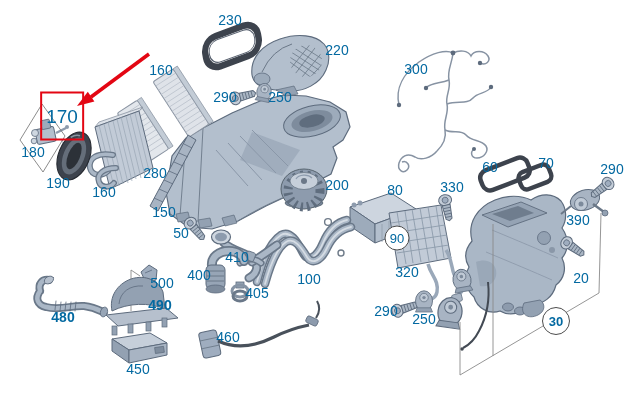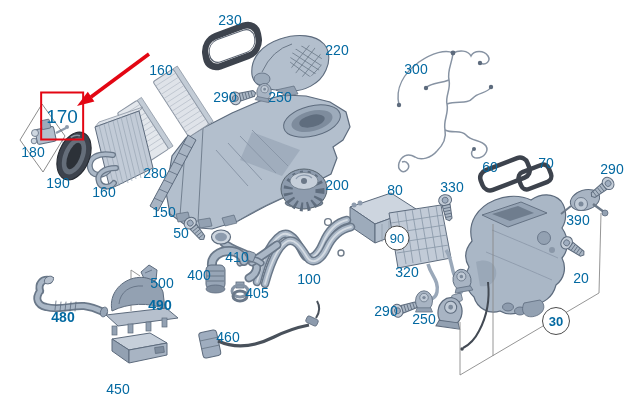--- a/index.html
+++ b/index.html
@@ -321,21 +321,21 @@
       <div class="label plain" style="left: 407px; top: 272px;">320</div>
       <div class="label circled" style="left: 356px; top: 238px; width: 23px; height: 23px; margin-left: 41px;">90</div>
       <div class="label plain" style="left: 309px; top: 279px;">100</div>
       <div class="label plain" style="left: 181px; top: 233px;">50</div>
       <div class="label plain" style="left: 237px; top: 257px;">410</div>
       <div class="label plain" style="left: 199px; top: 275px;">400</div>
       <div class="label plain" style="left: 257px; top: 293px;">405</div>
       <div class="label plain" style="left: 63px; top: 317px; font-weight: bold;">480</div>
       <div class="label plain" style="left: 162px; top: 283px;">500</div>
       <div class="label plain" style="left: 160px; top: 305px; font-weight: bold;">490</div>
-      <div class="label plain" style="left: 118px; top: 369px; margin-top: 20px;">450</div>
+      <div class="label plain" style="left: 138px; top: 369px;">450</div>
       <div class="label plain" style="left: 228px; top: 337px;">460</div>
       <div class="label plain" style="left: 578px; top: 220px;">390</div>
       <div class="label plain" style="left: 581px; top: 278px;">20</div>
       <div class="label plain" style="left: 386px; top: 311px;">290</div>
       <div class="label plain" style="left: 424px; top: 319px;">250</div>
       <div class="label circled" style="left: 556px; top: 321px; width: 26px; height: 26px; font-weight: bold;">30</div>
     </div>
 </div>
 
 </body></html>

